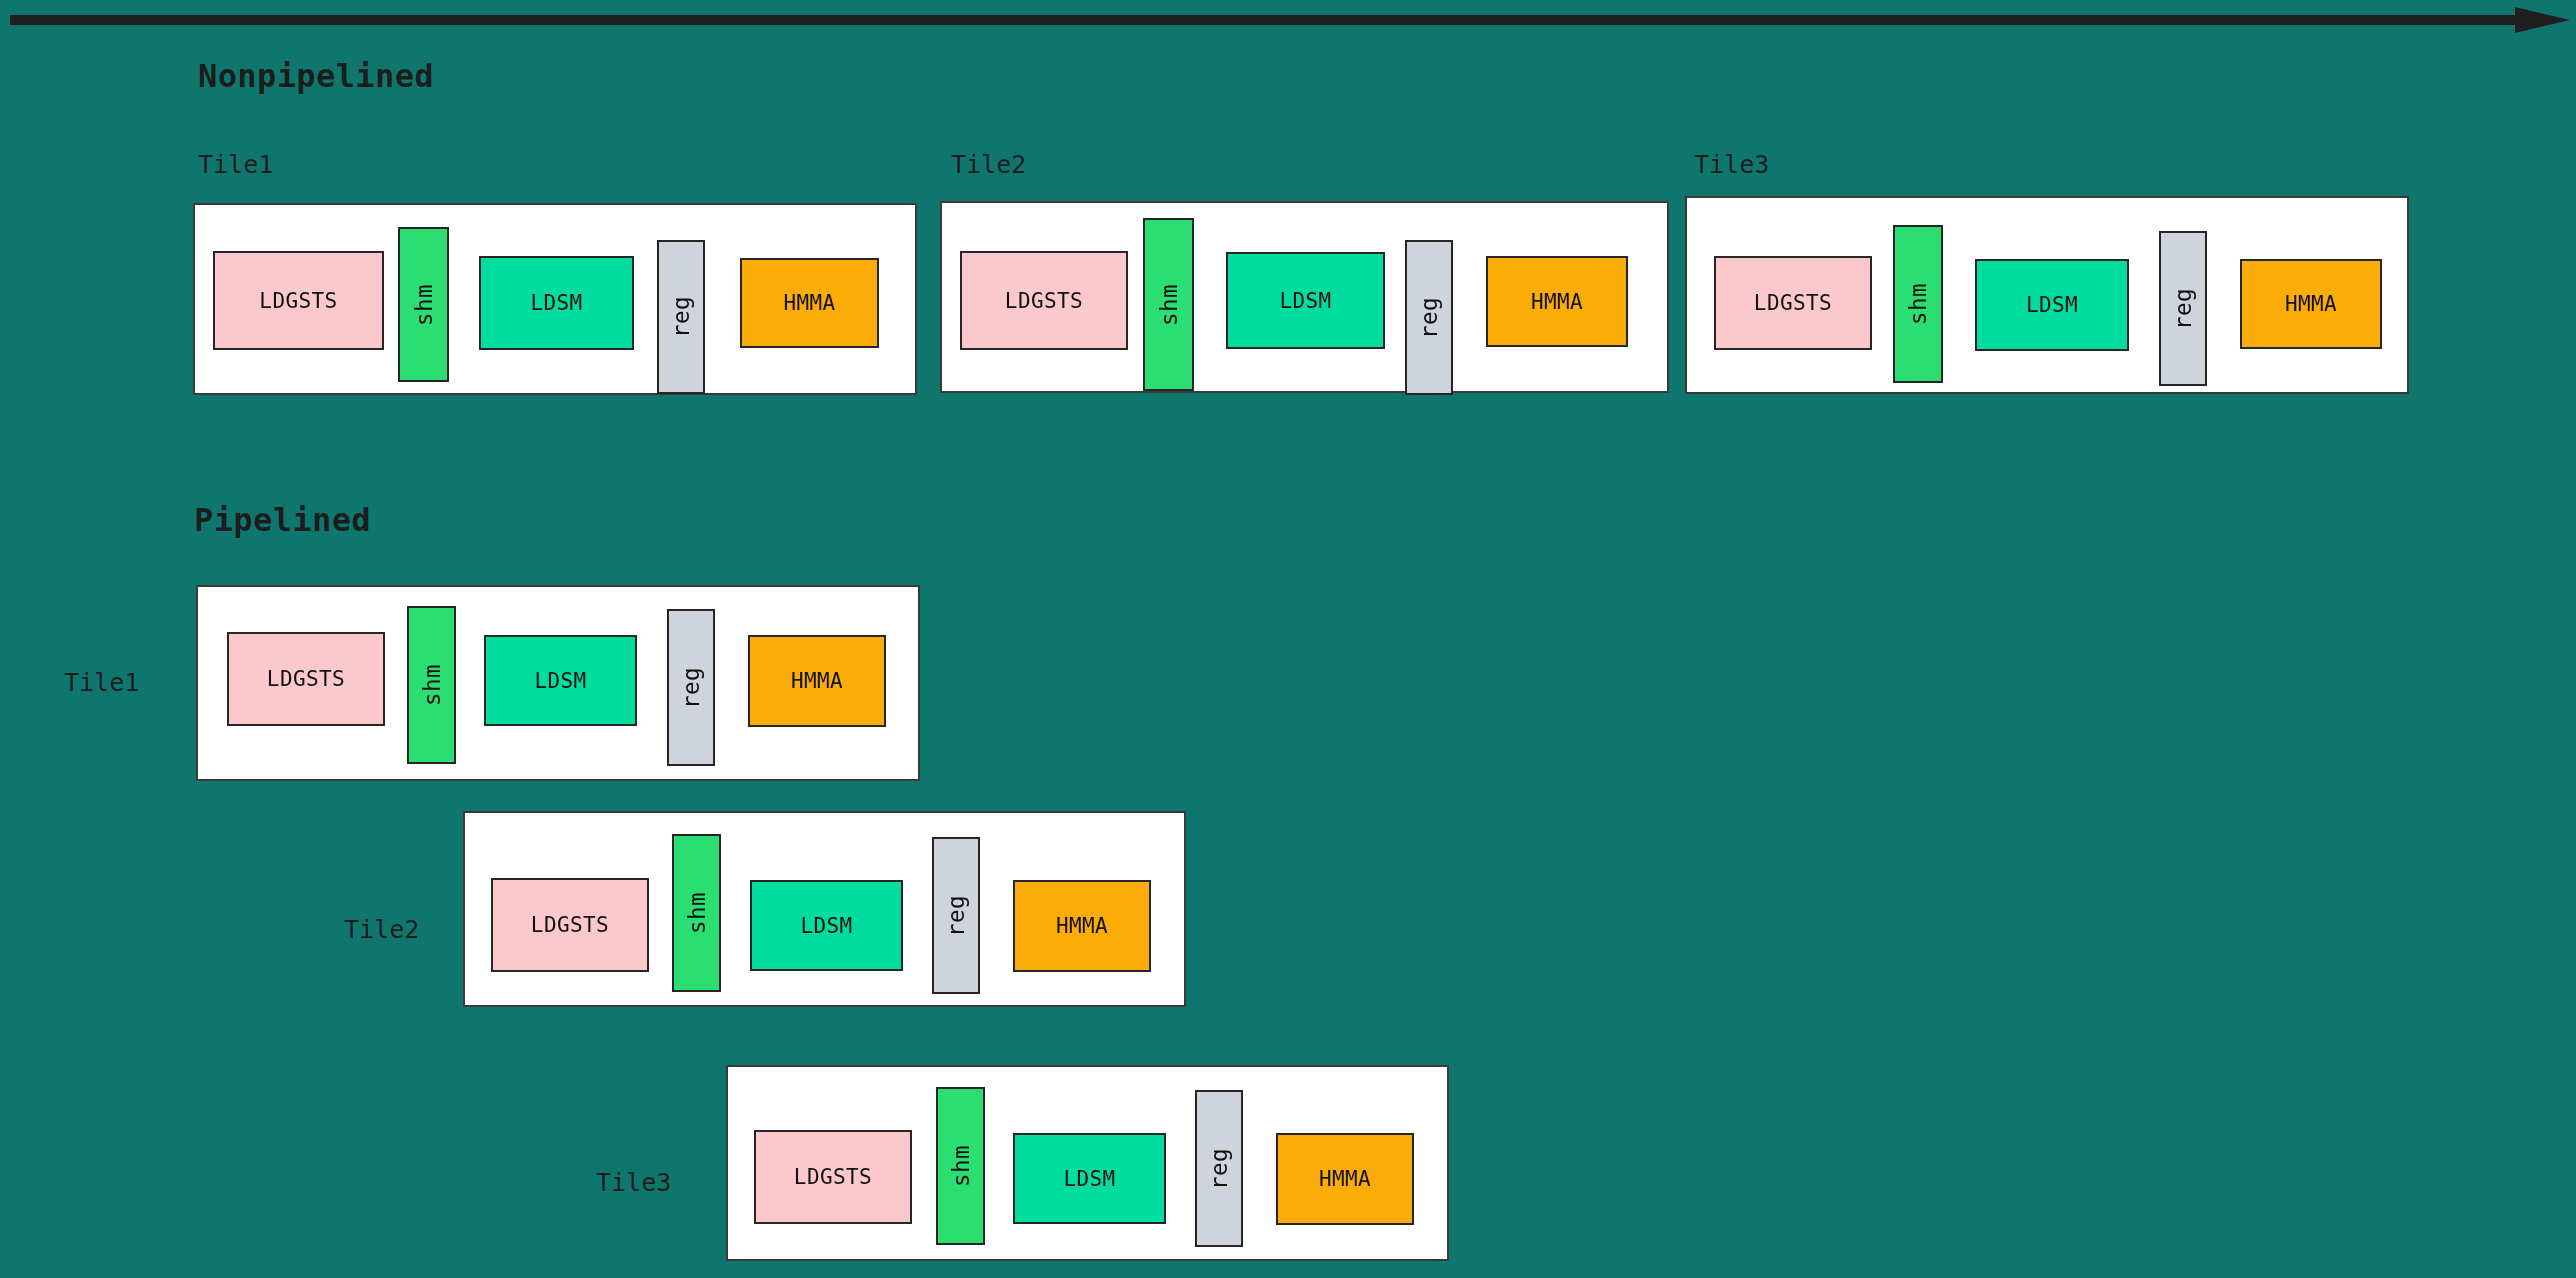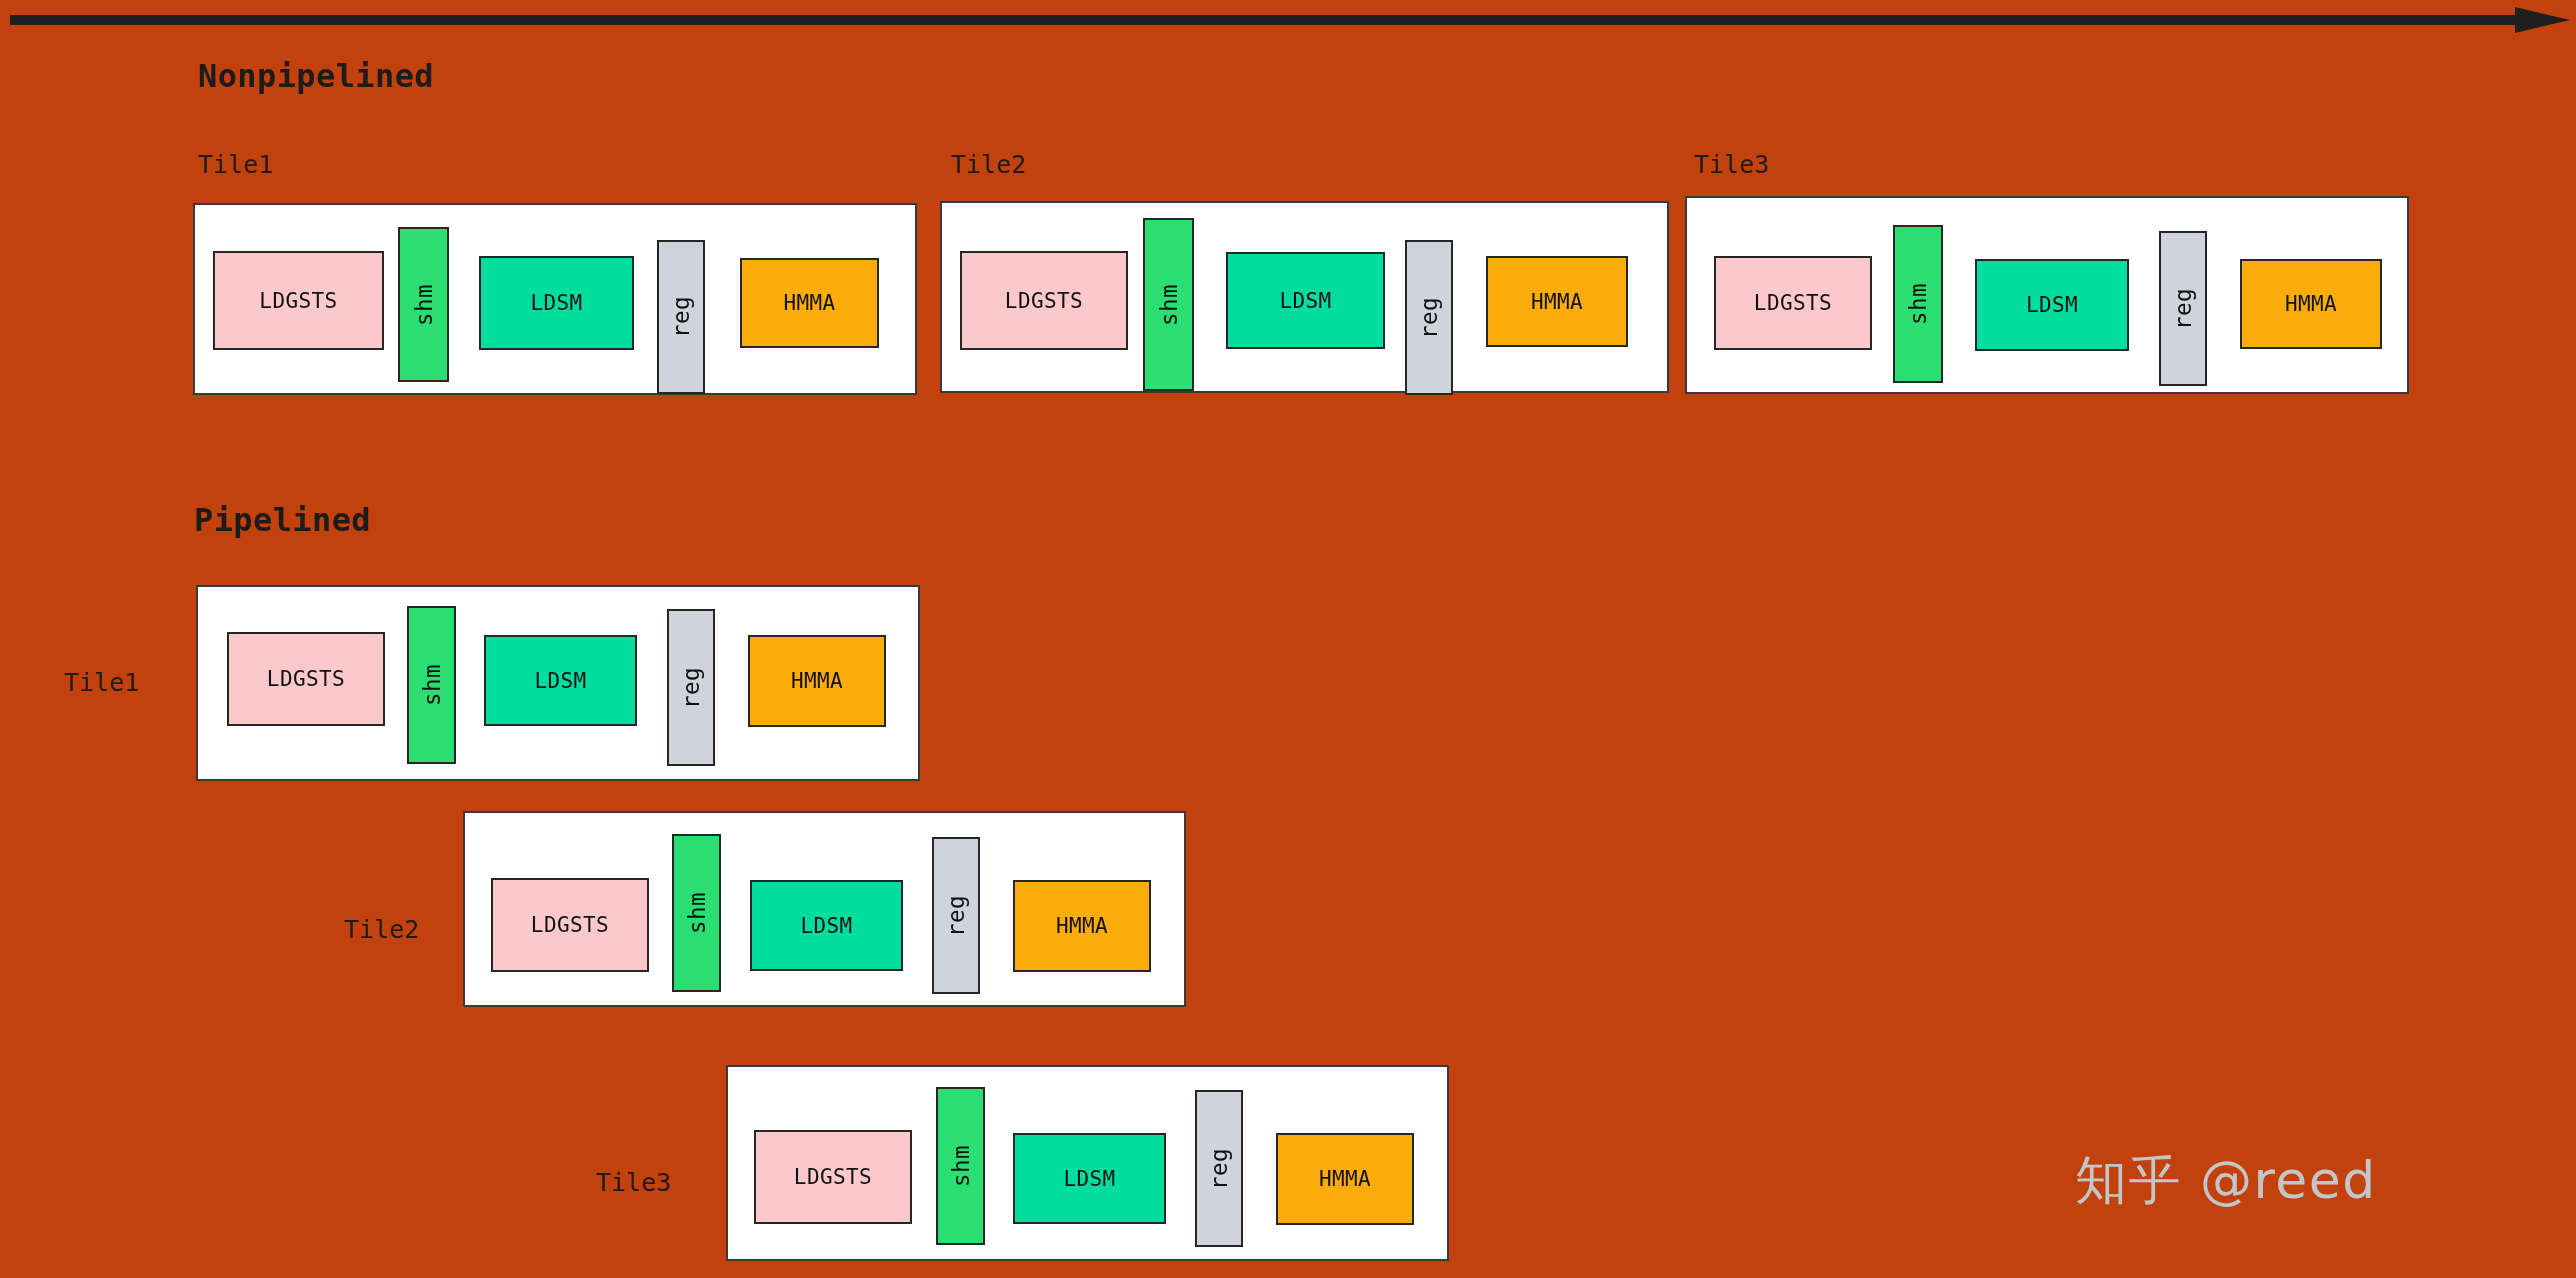--- a/index.html
+++ b/index.html
@@ -9,21 +9,21 @@
   }
   body {
     font-family: "DejaVu Sans Mono", "Liberation Mono", monospace;
     color: #1f1f1f;
   }
   #canvas {
     position: relative;
     width: 2576px;
     height: 1279px;
     overflow: hidden;
-    background: #c2410c;
+    background: #0f766e;
   }
 
   
   .time-axis {
     position: absolute;
     left: 10.2px;
     top: 7.3px;
     width: 2560px;
     height: 26px;
   }
@@ -220,16 +220,15 @@
         <span class="stage-text">LDSM</span>
       </div>
       <div class="stage narrow" style="left: 1195px; top: 1090px; width: 48px; height: 157px; background: rgb(207, 212, 220); border-color: rgb(38, 38, 38);">
         <span class="stage-text">reg</span>
       </div>
       <div class="stage" style="left: 1276px; top: 1133px; width: 138px; height: 92px; background: rgb(252, 172, 9); border-color: rgb(38, 38, 38);">
         <span class="stage-text">HMMA</span>
       </div>
     </div>
 
-  <div class="watermark" style="left:2075px; top:1146px;">知乎 @reed</div>
 
 </div>
 
 
 </body></html>

